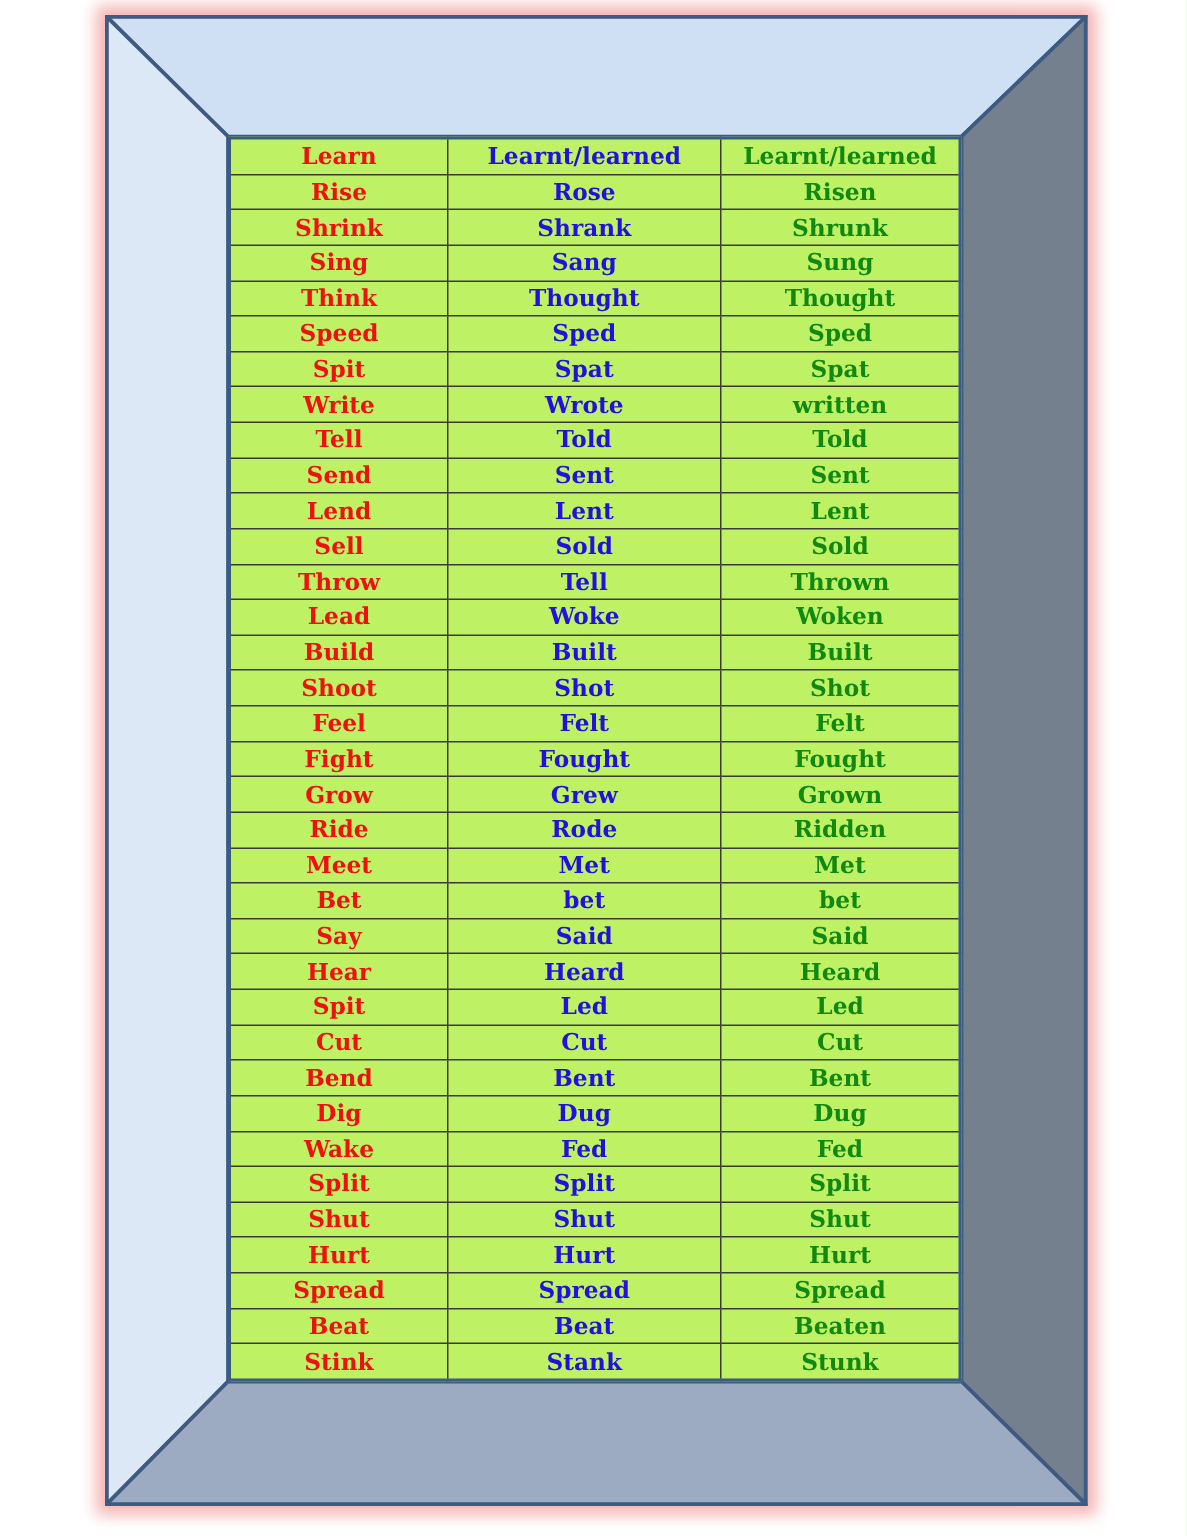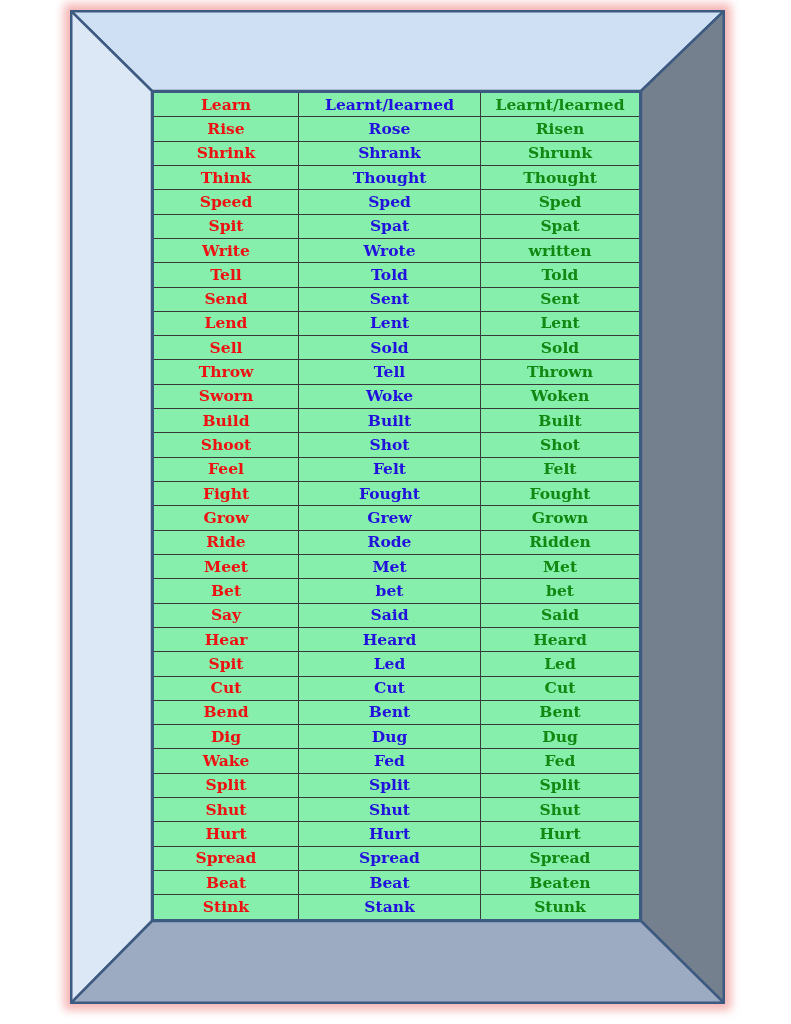--- a/index.html
+++ b/index.html
@@ -6,21 +6,21 @@
     body { width: 791px; height: 1024px; position: relative; overflow: hidden; }
     .frame-glow {
       position: absolute; left: 64px; top: 4px; width: 667px; height: 1006px;
       background: #f4a6a6; filter: blur(5px); opacity: 0.85;
     }
     .frame { position: absolute; left: 70px; top: 10px; width: 655px; height: 994px; }
     .frame svg { position: absolute; left: 0; top: 0; }
     .verb-table {
       position: absolute; left: 152px; top: 91px; width: 489px; height: 830px;
       border-collapse: collapse; table-layout: fixed;
-      background: #86efac; border: 2px solid #3d5a80;
+      background: #bef264; border: 2px solid #3d5a80;
       font-family: "DejaVu Serif", serif; font-weight: bold; font-size: 15.5px; padding-left: 48px;
     }
     .verb-table td {
       border: 1px solid #3a3a3a; text-align: center; padding: 0; height: 22.4px;
       line-height: 20px; white-space: nowrap; overflow: hidden;
     }
     .c1 { color: #ee1111; width: 144px; }
     .c2 { color: #2211dd; width: 181px; }
     .c3 { color: #118811; }
   </style>
@@ -54,20 +54,25 @@
         <td class="c1">Rise</td>
         <td class="c2">Rose</td>
         <td class="c3">Risen</td>
       </tr>
       <tr>
         <td class="c1">Shrink</td>
         <td class="c2">Shrank</td>
         <td class="c3">Shrunk</td>
       </tr>
       <tr>
+        <td class="c1">Sing</td>
+        <td class="c2">Sang</td>
+        <td class="c3">Sung</td>
+      </tr>
+      <tr>
         <td class="c1">Think</td>
         <td class="c2">Thought</td>
         <td class="c3">Thought</td>
       </tr>
       <tr>
         <td class="c1">Speed</td>
         <td class="c2">Sped</td>
         <td class="c3">Sped</td>
       </tr>
       <tr>
@@ -99,21 +104,21 @@
         <td class="c1">Sell</td>
         <td class="c2">Sold</td>
         <td class="c3">Sold</td>
       </tr>
       <tr>
         <td class="c1">Throw</td>
         <td class="c2">Tell</td>
         <td class="c3">Thrown</td>
       </tr>
       <tr>
-        <td class="c1">Sworn</td>
+        <td class="c1">Lead</td>
         <td class="c2">Woke</td>
         <td class="c3">Woken</td>
       </tr>
       <tr>
         <td class="c1">Build</td>
         <td class="c2">Built</td>
         <td class="c3">Built</td>
       </tr>
       <tr>
         <td class="c1">Shoot</td>

